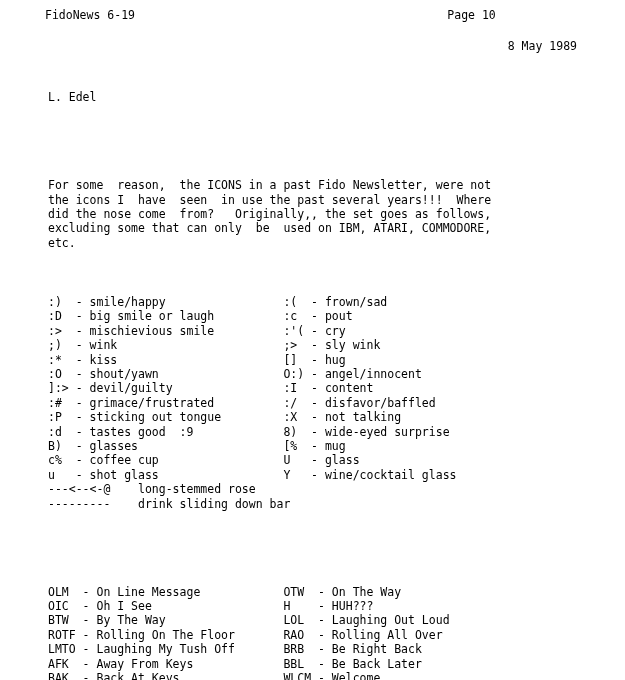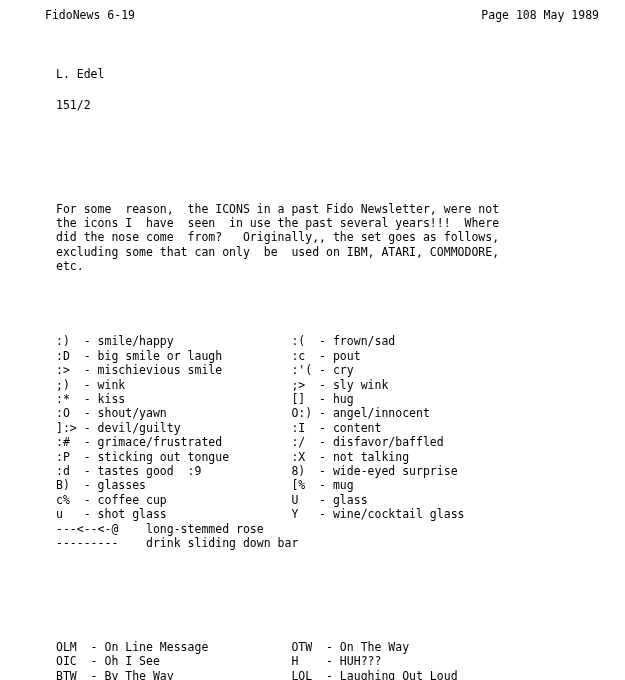--- a/index.html
+++ b/index.html
@@ -18,34 +18,35 @@
   }
   .page {
     position: relative;
     width: 625px;
     height: 680px;
     box-sizing: border-box;
     padding: 8px 0 0 0;
   }
   .header {
     display: flex;
-    padding: 0 26px 0 45px;
+    padding: 0 48px 0 45px;
     white-space: pre;
+    gap: 12px;
   }
   .header .h-left { flex: 0 0 auto; }
   .header .h-center { flex: 1 1 auto; text-align: right; }
-  .header .h-right { flex: 0 0 auto; }
+  .header .h-right { flex: 0 0 auto; margin-top: 31px; }
 
   .body-area {
     padding: 0 38px 0 40px;
   }
   .blank { height: 14.4px; }
 
   pre {
-    margin: 16px;
+    margin: 8px;
     font-family: "DejaVu Sans Mono", "Liberation Mono", monospace;
     font-size: 11.5px;
     line-height: 14.4px;
     white-space: pre;
     color: #000000;
   }
   .title-line {
     white-space: pre;
   }
 </style>
@@ -59,21 +60,20 @@
     <span class="h-center">Page 10</span>
     <span class="h-right">8 May 1989</span>
   </div>
 
   <div class="blank"></div>
   <div class="blank"></div>
 
   <div class="body-area">
 
     <pre>L. Edel</pre>
-    <pre>151/2</pre>
 
     <div class="blank"></div>
     <div class="blank"></div>
 
 
     <div class="blank"></div>
     <div class="blank"></div>
 
     <pre>For some  reason,  the ICONS in a past Fido Newsletter, were not
 the icons I  have  seen  in use the past several years!!!  Where

